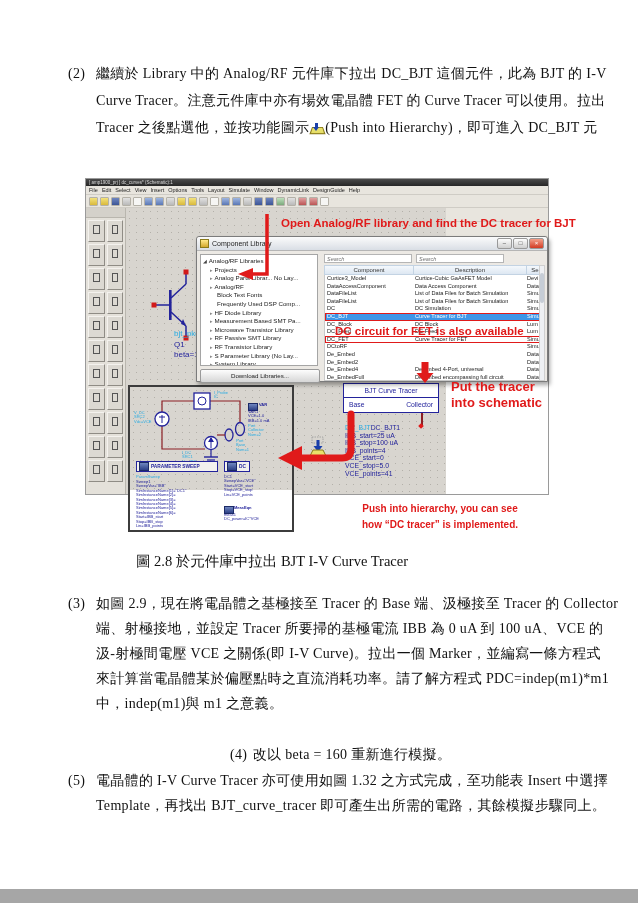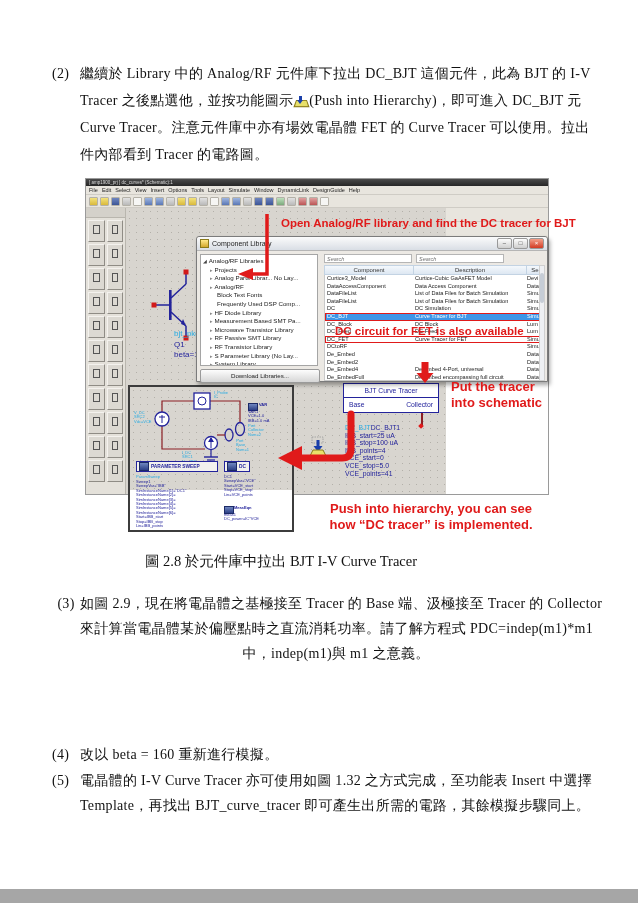--- a/index.html
+++ b/index.html
@@ -1,24 +1,24 @@
 <!DOCTYPE html>
 <html><head>
 <meta charset="utf-8">
 <style>
   html,body{margin:0;padding:0;background:#ffffff;}
   .page{position:relative;width:638px;height:903px;background:#fff;overflow:hidden;
         font-family:"Liberation Serif","DejaVu Serif",serif;color:#111;}
   
-  .para{position:absolute;left:52px;width:540px;font-size:14px;letter-spacing:.3px;}
+  .para{position:absolute;left:68px;width:540px;font-size:14px;letter-spacing:.3px;}
   .pline{height:27px;line-height:27px;white-space:nowrap;}
   .p3 .pline{height:25px;line-height:25px;}
   .pnum{display:inline-block;width:28px;}
   .pindent{padding-left:28px;}
-  .caption{position:absolute;left:9px;width:544px;text-align:center;font-size:14.5px;}
+  .caption{position:absolute;left:0;width:544px;text-align:center;font-size:14.5px;}
   .pageno{position:absolute;left:0;width:638px;text-align:center;font-size:13px;}
   .inline-icon{display:inline-block;width:12px;height:11px;vertical-align:-2px;position:relative;margin:0 2px;}
   .inline-icon .book{position:absolute;left:0;bottom:0;width:11px;height:6px;background:#e8e06a;border:1px solid #8a7a1a;transform:perspective(10px) rotateX(30deg);}
   .inline-icon .arr{position:absolute;left:4px;top:0;width:3px;height:5px;background:#1a3faa;}
   .inline-icon .arr:after{content:"";position:absolute;left:-2px;top:4px;border:3.5px solid transparent;border-top:4px solid #1a3faa;}
   
   .figure{position:absolute;left:85px;top:178px;width:472px;height:362px;}
   .adswin{position:absolute;left:0;top:0;width:462px;height:315px;border:1px solid #9a9a9a;background:#e8e5de;}
   .titlebar{height:7px;background:linear-gradient(#4a4a4a,#262626);color:#d8d8d8;font:4.5px/7px "Liberation Sans","DejaVu Sans",sans-serif;padding-left:3px;overflow:hidden;}
   .menubar{height:8px;background:#e8e5de;font:5.5px/8px "Liberation Sans","DejaVu Sans",sans-serif;color:#222;display:flex;gap:4px;padding-left:3px;border-bottom:1px solid #cfccc5;overflow:hidden;}
@@ -87,35 +87,34 @@
   .tinytxt .first{color:#29abe2;}
   .blkhead{position:absolute;height:11px;border:1.2px solid #23239b;background:#f2f1ee;display:flex;align-items:center;gap:2px;padding:0 2px;box-sizing:border-box;}
   .blkhead .bic{width:8px;height:7px;background:linear-gradient(#6f86c0,#2c3f86);border:1px solid #1c2a66;}
   .blkhead .bl{font-size:4.8px;color:#23239b;font-weight:bold;white-space:nowrap;}
   .miniic{position:absolute;width:8px;height:6px;background:linear-gradient(#6f86c0,#2c3f86);border:1px solid #1c2a66;}
   
   .redtext{position:absolute;color:#e01a1a;font-family:"Liberation Sans","DejaVu Sans",sans-serif;font-weight:bold;z-index:50;}
   .a1{left:196px;top:39px;font-size:11.5px;white-space:nowrap;}
   .a2{left:250px;top:147px;font-size:11.5px;white-space:nowrap;}
   .a3{left:366px;top:201px;font-size:13px;line-height:16px;white-space:pre-line;}
-  .a4{left:212px;top:323px;font-size:13px;line-height:15.5px;white-space:pre-line;text-align:center;width:268px;}
+  .a4{left:221px;top:323px;font-size:10px;line-height:15.5px;white-space:pre-line;text-align:center;width:268px;}
   .redsvg{position:absolute;left:0;top:0;width:472px;height:362px;z-index:40;pointer-events:none;}
   .pushicon{position:absolute;left:224px;top:258px;width:18px;height:22px;z-index:36;}
   .botbar{position:absolute;left:0;top:889px;width:638px;height:14px;background:#a6a6a6;}
 </style>
 </head>
 <body>
 
 <div class="page">
 
   <div class="para" style="top:60px;">
     <div class="pline"><span class="pnum">(2)</span><span>繼續於 Library 中的 Analog/RF 元件庫下拉出 DC_BJT 這個元件，此為 BJT 的 I-V</span></div>
+    <div class="pline pindent">Curve Tracer。注意元件庫中亦有場效電晶體 FET 的 Curve Tracer 可以使用。拉出</div>
     <div class="pline pindent"><span>Tracer 之後點選他，並按功能圖示</span><span class="inline-icon"><span class="book"></span><span class="arr"></span></span><span>(Push into Hierarchy)，即可進入 DC_BJT 元</span></div>
-    <div class="pline pindent">Curve Tracer。注意元件庫中亦有場效電晶體 FET 的 Curve Tracer 可以使用。拉出</div>
-    <div class="pline pindent">件內部看到 Tracer 的電路圖。</div>
   </div>
 
   <div class="figure">
 
     <div class="adswin">
       <div class="titlebar">[ amp1900_prj ] dc_curves* (Schematic):1</div>
       <div class="menubar">
         <span>File</span>
         <span>Edit</span>
         <span>Select</span>
@@ -454,27 +453,29 @@
       <polygon points="168,90 153,96 168,102" fill="#e01a1a"></polygon>
       <rect x="336.5" y="184" width="7" height="11" fill="#e01a1a"></rect>
       <polygon points="331.5,195 348.5,195 340,205" fill="#e01a1a"></polygon>
       <path d="M266,236 V271 Q266,280 257,280 H215" stroke="#e01a1a" stroke-width="7" fill="none" stroke-linecap="round"></path>
       <polygon points="217,268 193,280 217,292" fill="#e01a1a"></polygon>
     </svg>
   </div>
 
   <div class="caption" style="top:552px;">圖 2.8  於元件庫中拉出 BJT I-V Curve Tracer</div>
 
-  <div class="para p3" style="top:591px;text-align:center;">
+  <div class="para p3" style="top:591px;">
     <div class="pline"><span class="pnum">(3)</span><span>如圖 2.9，現在將電晶體之基極接至 Tracer 的 Base 端、汲極接至 Tracer 的 Collector</span></div>
+    <div class="pline pindent">端、射極接地，並設定 Tracer 所要掃的基極電流 IBB 為 0 uA 到 100 uA、VCE 的</div>
+    <div class="pline pindent">汲-射極間電壓 VCE 之關係(即 I-V Curve)。拉出一個 Marker，並編寫一條方程式</div>
     <div class="pline pindent">來計算當電晶體某於偏壓點時之直流消耗功率。請了解方程式 PDC=indep(m1)*m1</div>
     <div class="pline pindent">中，indep(m1)與 m1 之意義。</div>
   </div>
 
-  <div class="para" style="top:741px;">
+  <div class="para" style="top:741px;text-align:center;">
     <div class="pline"><span class="pnum">(4)</span><span>改以 beta = 160 重新進行模擬。</span></div>
   </div>
 
   <div class="para" style="top:768px;">
     <div class="pline" style="height:25px;line-height:25px;"><span class="pnum">(5)</span><span>電晶體的 I-V Curve Tracer 亦可使用如圖 1.32 之方式完成，至功能表 Insert 中選擇</span></div>
     <div class="pline pindent" style="height:25px;line-height:25px;">Template，再找出 BJT_curve_tracer 即可產生出所需的電路，其餘模擬步驟同上。</div>
   </div>
 
 
   <div class="botbar"></div>

